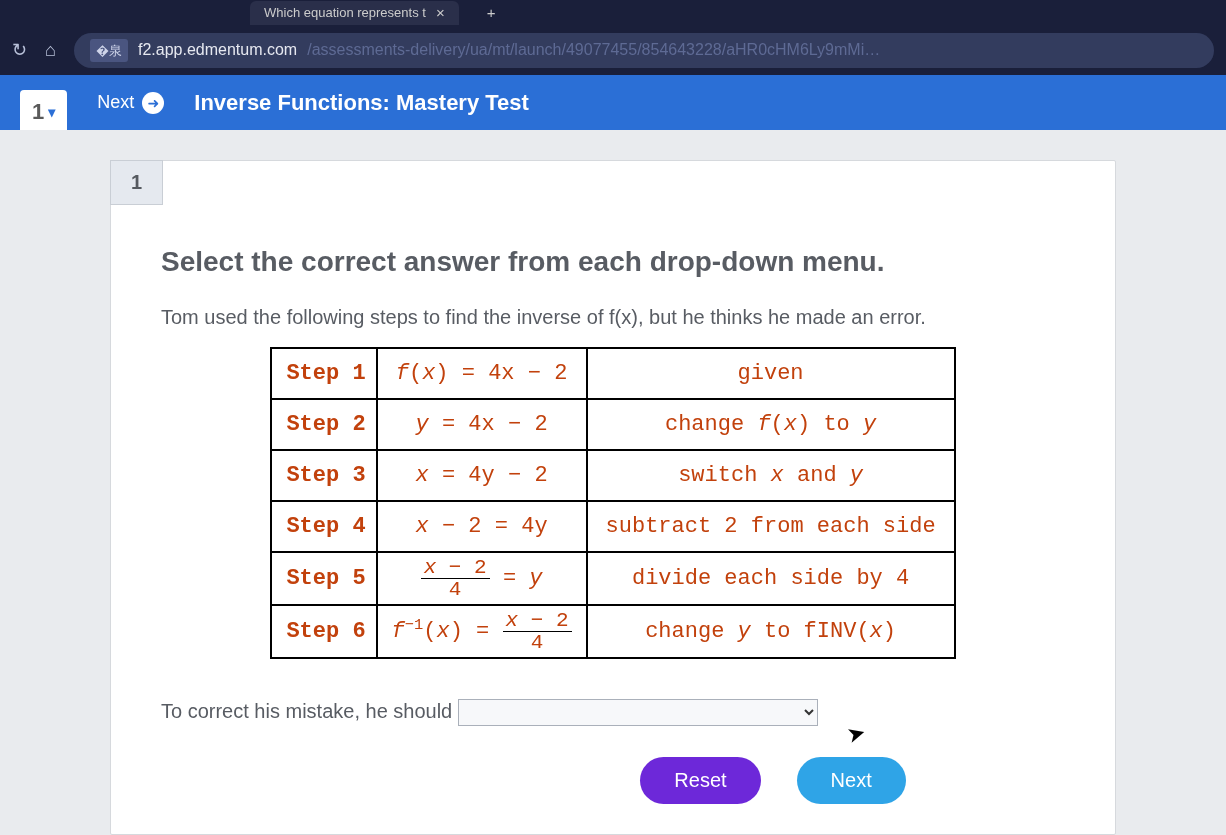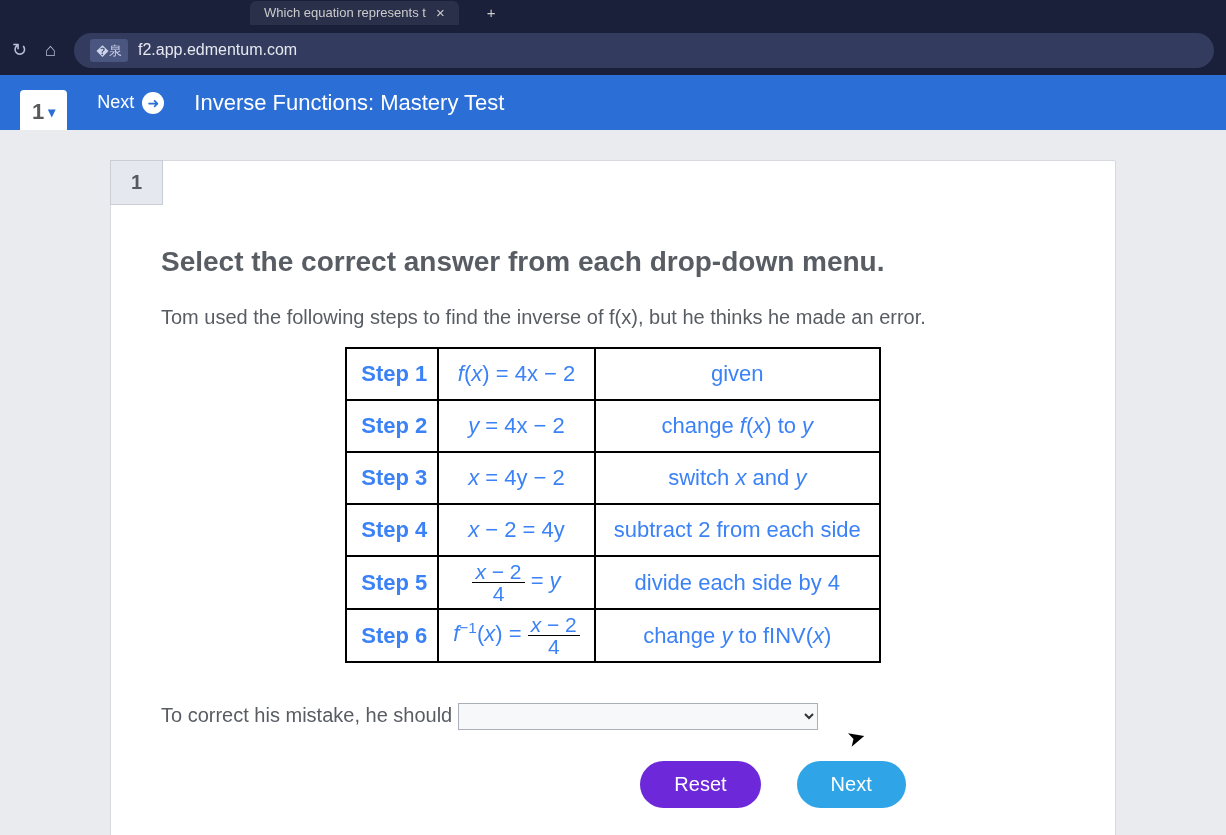--- a/index.html
+++ b/index.html
@@ -77,21 +77,21 @@
     display: flex;
     align-items: center;
     gap: 8px;
     cursor: pointer;
     font-size: 18px;
   }
   .next-top .circ {
     width: 22px; height: 22px; border-radius: 50%; background: #fff; color: #2b6fd6;
     display: flex; align-items: center; justify-content: center; font-size: 14px;
   }
-  .lesson-title { font-size: 22px; font-weight: 400; }
+  .lesson-title { font-size: 22px; font-weight: 700; }
   .content-wrap {
     background: #e9ebee;
     height: calc(835px - 25px - 50px - 55px);
     padding: 30px 110px 0 110px;
   }
   .card {
     background: #fff;
     border: 1px solid #d6d9dd;
     border-radius: 2px;
     min-height: 640px;
@@ -109,23 +109,23 @@
   }
   .inner {
     padding: 85px 50px 30px 50px;
     color: #4a4e55;
   }
   .instr { font-size: 28px; margin-bottom: 28px; font-weight: bold; color: #585c63;}
   .prompt { font-size: 20px; margin-bottom: 18px; color: #585c63;}
   .steps-table {
     border-collapse: collapse;
     margin: 16px auto 28px auto;
-    font-family: Liberation Sans, sans-serif;
+    font-family: Liberation Mono, monospace;
     font-size: 22px;
-    color: #3b82f6;
+    color: #c2410c;
   }
   .steps-table td {
     border: 2px solid #000;
     padding: 4px 14px;
     text-align: center;
     vertical-align: middle;
   }
   .steps-table td.step-col { font-weight: bold; text-align: left; padding-right:10px;}
   .steps-table td.reason { text-align: center; padding: 12px 18px;}
   .frac { display: inline-block; text-align: center; vertical-align: middle; font-size: 21px; line-height: 1;}
@@ -182,20 +182,21 @@
   </div>
   <span class="tab-add">+</span>
 </div>
 
 <div class="url-bar-row">
   <span class="url-icon">↻</span>
   <span class="url-icon">⌂</span>
   <div class="url-pill">
     <span style="font-size:13px;background:#4a5580;color:#cfd5ea;padding:2px 6px;border-radius:3px;">�泉</span>
     <span class="url-domain">f2.app.edmentum.com</span>
+    <span class="url-path">/assessments-delivery/ua/mt/launch/49077455/854643228/aHR0cHM6Ly9mMi…</span>
   </div>
 </div>
 
 <div class="blue-bar">
   <div class="question-counter">
     <span>1</span>
     <span class="q-caret">▾</span>
   </div>
   <div class="next-top">
     <span>Next</span>

